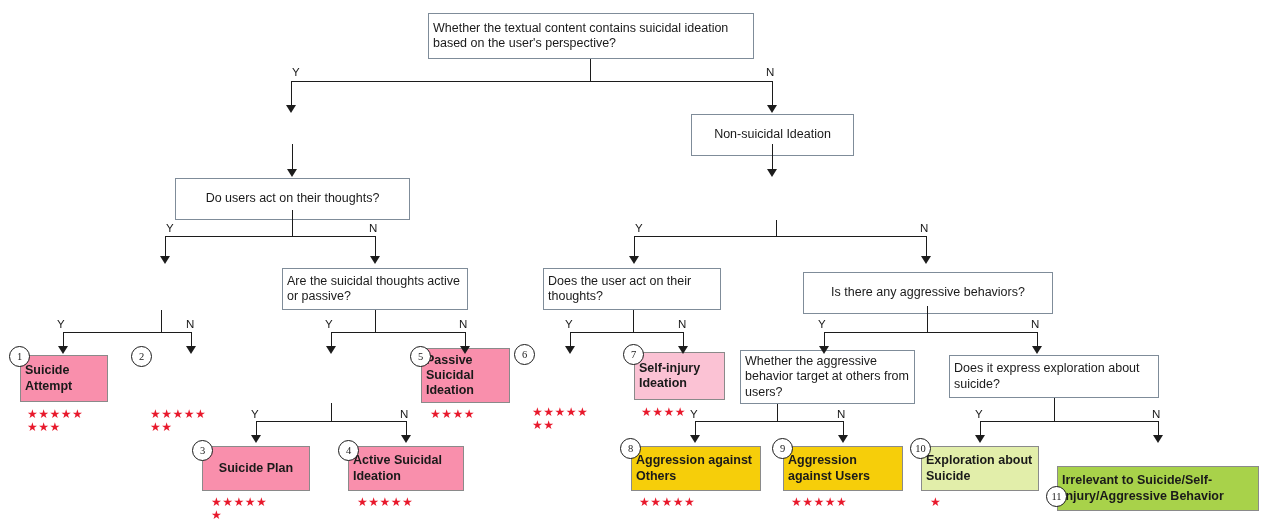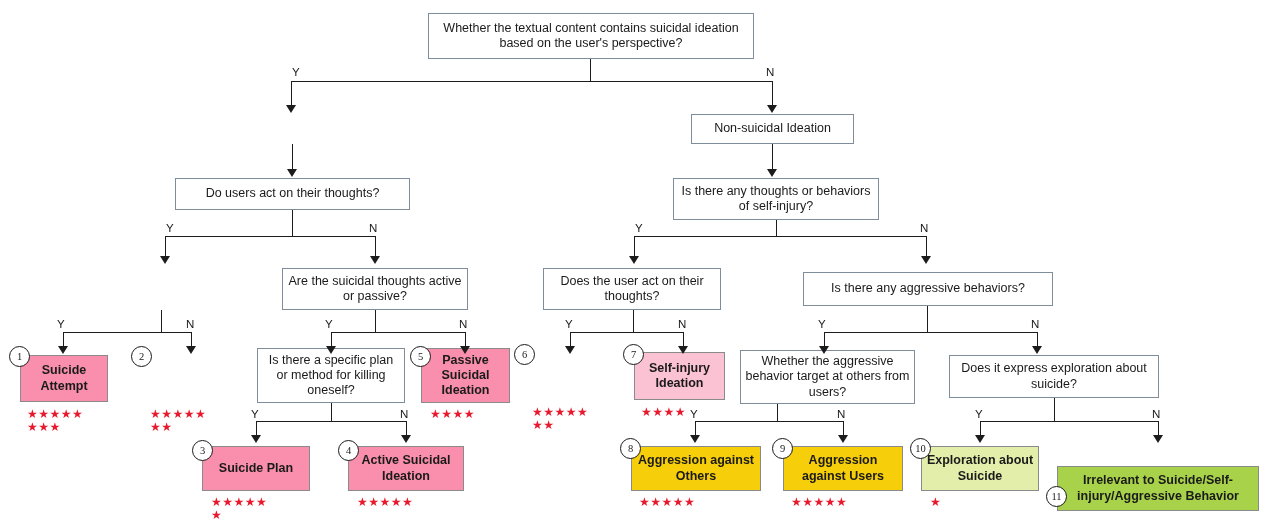--- a/index.html
+++ b/index.html
@@ -1,21 +1,21 @@
 <!DOCTYPE html>
 <html><head>
 <meta charset="utf-8">
 <style>
   html,body{margin:0;padding:0;background:#ffffff;}
   body{font-family:"Liberation Sans", sans-serif;}
   #canvas{position:relative;width:1270px;height:526px;background:#fff;overflow:hidden;}
 
   .node{position:absolute;box-sizing:border-box;border:1px solid #7a8a99;
-        display:flex;align-items:center;justify-content:center;text-align:center;
-        font-size:12.5px;color:#1a1a1a;line-height:1.22;padding:14px 4px;background:#ffffff;}
+        display:flex;align-items:center;justify-content:center;
+        font-size:12.5px;color:#1a1a1a;line-height:1.22;padding:20px 4px;background:#ffffff;}
   .node.q{border-color:#7f8c99;background:#ffffff;font-weight:400;}
   .node.leaf{font-weight:bold;border-color:#8a8a8a;}
 
   .pink-dark{background:#f98fac;}
   .pink-light{background:#fbc2d4;}
   .yellow{background:#f6ce0a;}
   .ylgreen{background:#e2eeaa;}
   .green{background:#aad martin;}
   .green{background:#a8d24a;}
 
@@ -58,21 +58,20 @@
   <div class="yn" style="left:766px;top:66px;">N</div>
 
   <div class="node q" style="left:691px;top:114px;width:163px;height:30px;">Non-suicidal Ideation</div>
 
   <div class="ln v" style="left:292px;top:144px;height:27px;"></div>
   <div class="arw" style="left:287px;top:169px;"></div>
   <div class="ln v" style="left:772px;top:144px;height:27px;"></div>
   <div class="arw" style="left:767px;top:169px;"></div>
 
   <div class="node q" style="left:175px;top:178px;width:235px;height:32px;">Do users act on their thoughts?</div>
-  <div class="node q" style="left:673px;top:178px;width:206px;height:42px;">Is there any thoughts or behaviors of self-injury?</div>
 
   <div class="ln v" style="left:292px;top:210px;height:26px;"></div>
   <div class="ln h" style="left:165px;top:236px;width:210px;"></div>
   <div class="ln v" style="left:165px;top:236px;height:22px;"></div>
   <div class="arw" style="left:160px;top:256px;"></div>
   <div class="ln v" style="left:375px;top:236px;height:22px;"></div>
   <div class="arw" style="left:370px;top:256px;"></div>
   <div class="yn" style="left:166px;top:222px;">Y</div>
   <div class="yn" style="left:369px;top:222px;">N</div>
 
@@ -127,21 +126,20 @@
 
   <div class="node leaf pink-dark" style="left:20px;top:355px;width:88px;height:47px;">Suicide Attempt</div>
   <div class="badge" style="left:9px;top:346px;">1</div>
   <div class="stars" style="left:27px;top:408px;width:84px;">★★★★★
 ★★★</div>
 
   <div class="badge" style="left:131px;top:346px;">2</div>
   <div class="stars" style="left:150px;top:408px;width:84px;">★★★★★
 ★★</div>
 
-  <div class="node q" style="left:257px;top:348px;width:148px;height:55px;">Is there a specific plan or method for killing oneself?</div>
 
   <div class="node leaf pink-dark" style="left:421px;top:348px;width:89px;height:55px;">Passive Suicidal Ideation</div>
   <div class="badge" style="left:410px;top:346px;">5</div>
   <div class="stars" style="left:430px;top:408px;width:84px;">★★★★</div>
 
   <div class="badge" style="left:514px;top:344px;">6</div>
   <div class="stars" style="left:532px;top:406px;width:84px;">★★★★★
 ★★</div>
 
   <div class="node leaf pink-light" style="left:634px;top:352px;width:91px;height:48px;">Self-injury Ideation</div>

